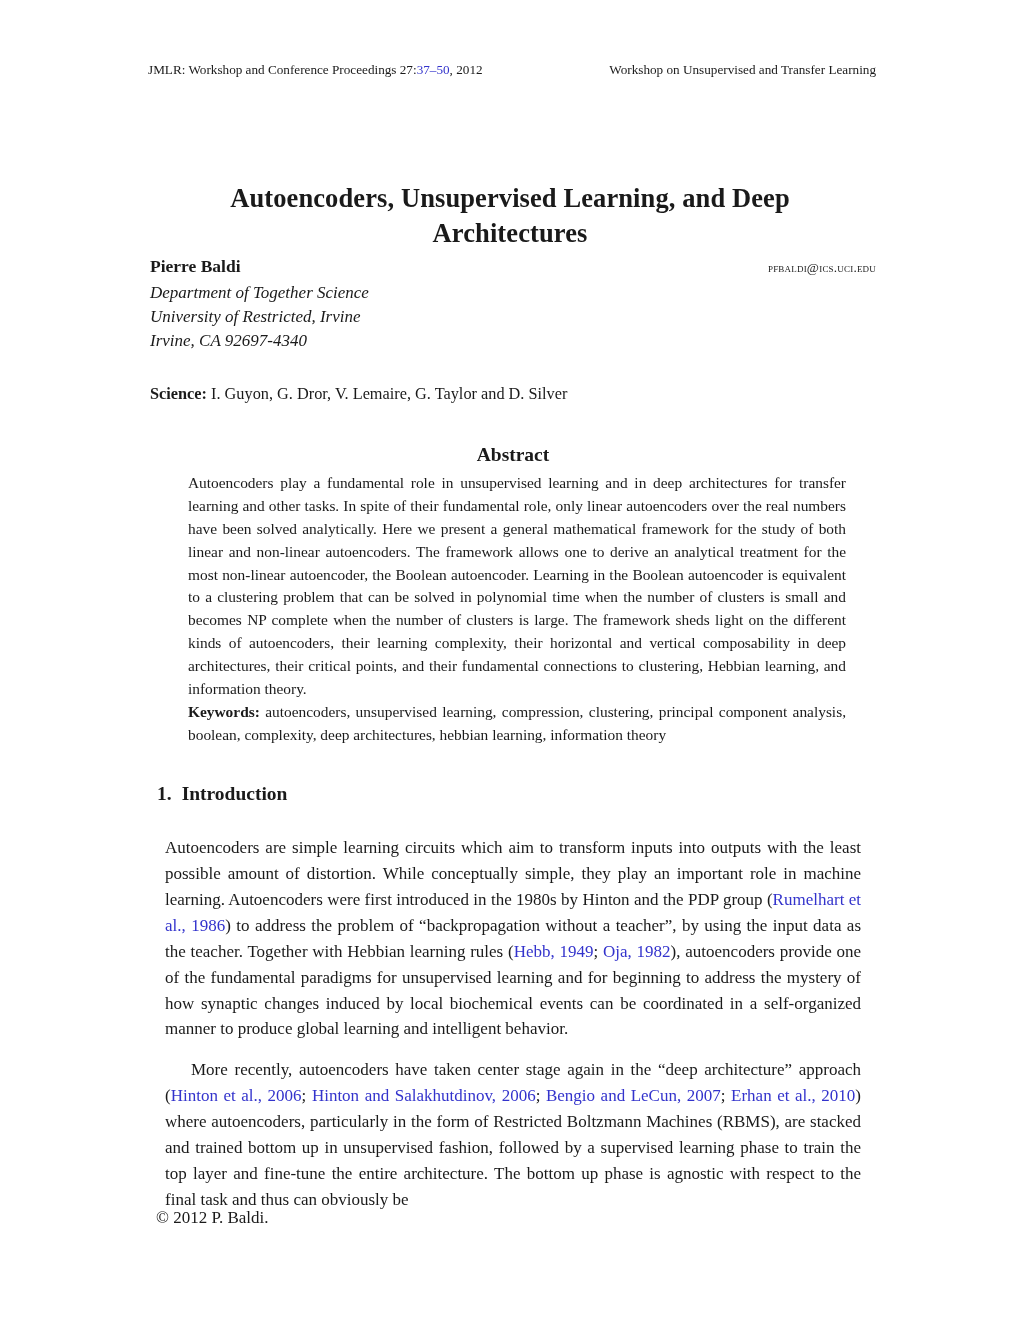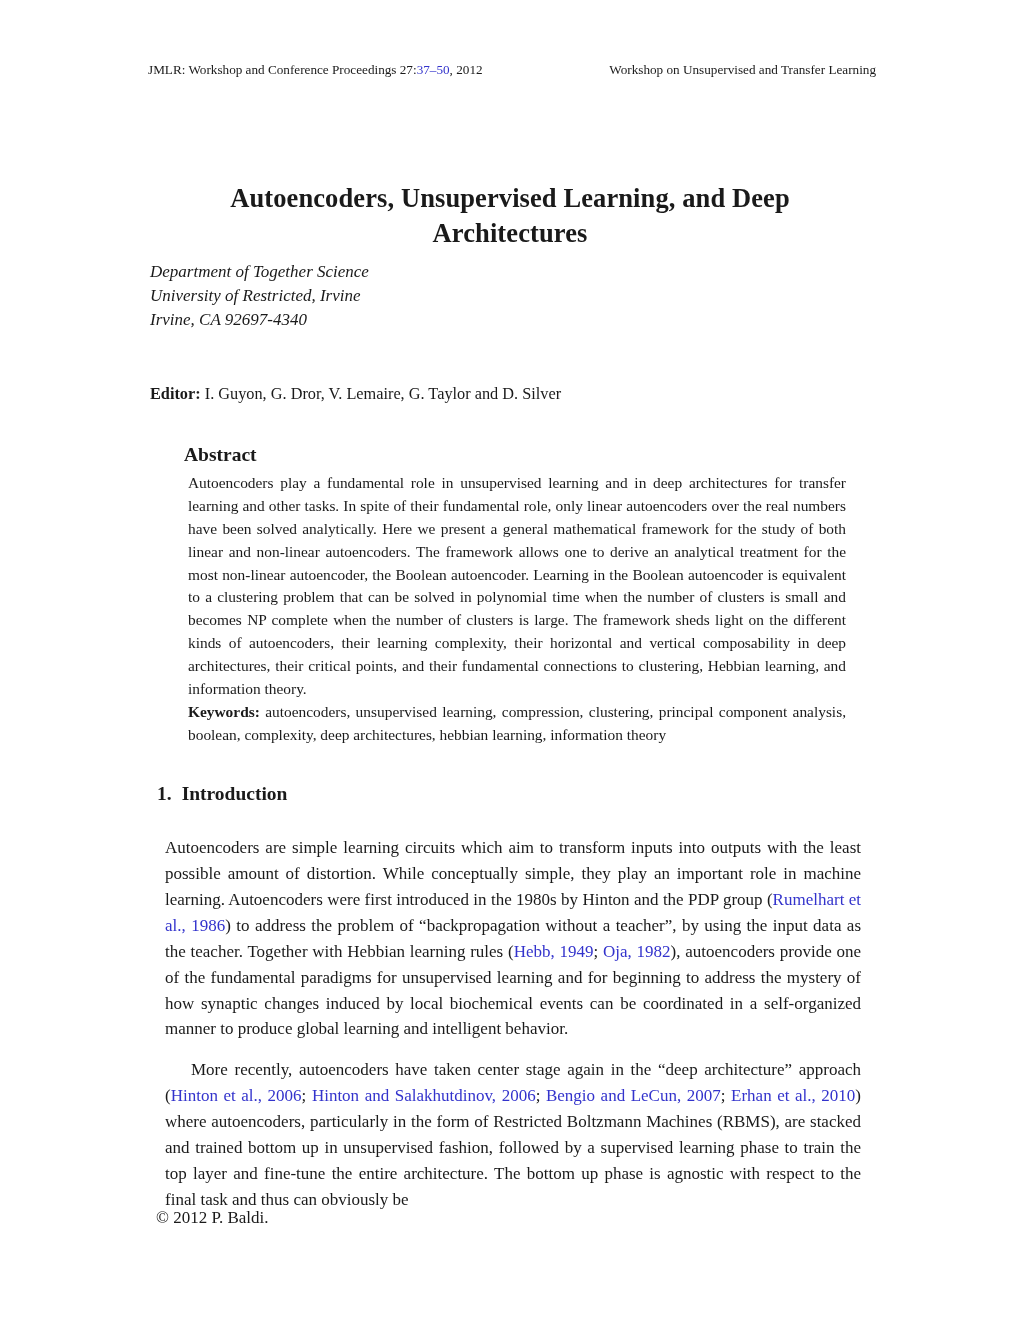--- a/index.html
+++ b/index.html
@@ -93,20 +93,21 @@
     font-size: 16.3px;
   }
   .editor b { font-weight: bold; }
 
   
   .abstract-head {
     position: absolute;
     left: 184px;
     top: 444px;
     width: 658px;
+    text-align: center;
     font-size: 19.5px;
     font-weight: bold;
   }
   .abstract-body {
     position: absolute;
     left: 188px;
     top: 472px;
     width: 658px;
     font-size: 15.4px;
     line-height: 1.485;
@@ -155,29 +156,33 @@
 <div class="page">
 
   <div class="runhead">
     <span class="runhead-left"><span>JMLR: Workshop and Conference Proceedings 27:</span><a class="link" href="#">37–50</a><span>, 2012</span></span>
     <span class="runhead-right">Workshop on Unsupervised and Transfer Learning</span>
   </div>
 
   <h1 class="title">Autoencoders, Unsupervised Learning, and Deep Architectures</h1>
 
   <div class="authorblock">
+    <div class="author-row">
+      <span class="author-name">Pierre Baldi</span>
+      <span class="author-email">pfbaldi@ics.uci.edu</span>
+    </div>
     <div class="affil">
       <div>Department of Together Science</div>
       <div>University of Restricted, Irvine</div>
       <div>Irvine, CA 92697-4340</div>
     </div>
   </div>
 
   <div class="editor">
-    <b>Editor:</b>
+    <b>Science:</b>
     <span>I. Guyon, G. Dror, V. Lemaire, G. Taylor and D. Silver</span>
   </div>
 
   <div class="abstract-head">Abstract</div>
   <div class="abstract-body">
     <p>Autoencoders play a fundamental role in unsupervised learning and in deep architectures for transfer learning and other tasks. In spite of their fundamental role, only linear autoencoders over the real numbers have been solved analytically. Here we present a general mathematical framework for the study of both linear and non-linear autoencoders. The framework allows one to derive an analytical treatment for the most non-linear autoencoder, the Boolean autoencoder. Learning in the Boolean autoencoder is equivalent to a clustering problem that can be solved in polynomial time when the number of clusters is small and becomes NP complete when the number of clusters is large. The framework sheds light on the different kinds of autoencoders, their learning complexity, their horizontal and vertical composability in deep architectures, their critical points, and their fundamental connections to clustering, Hebbian learning, and information theory.</p>
     <p class="kw"><b>Keywords:</b> <span>autoencoders, unsupervised learning, compression, clustering, principal component analysis, boolean, complexity, deep architectures, hebbian learning, information theory</span></p>
   </div>
 
   <div class="section-head">

